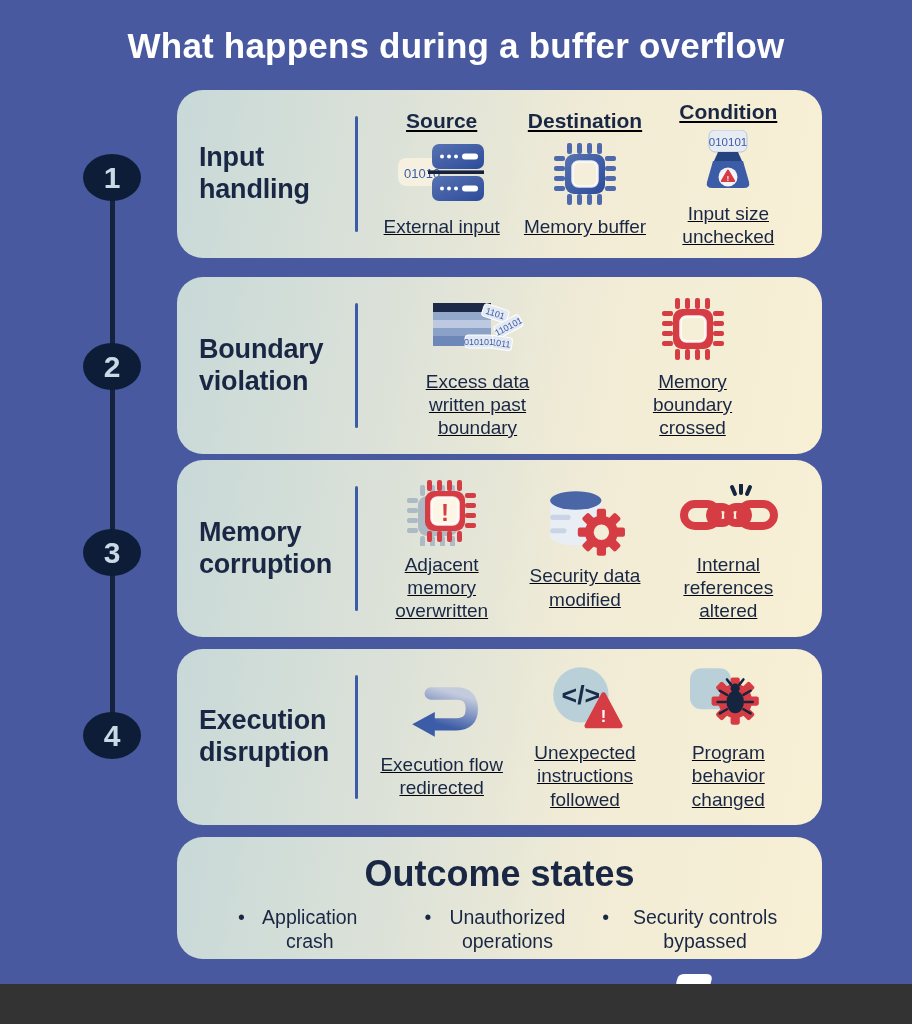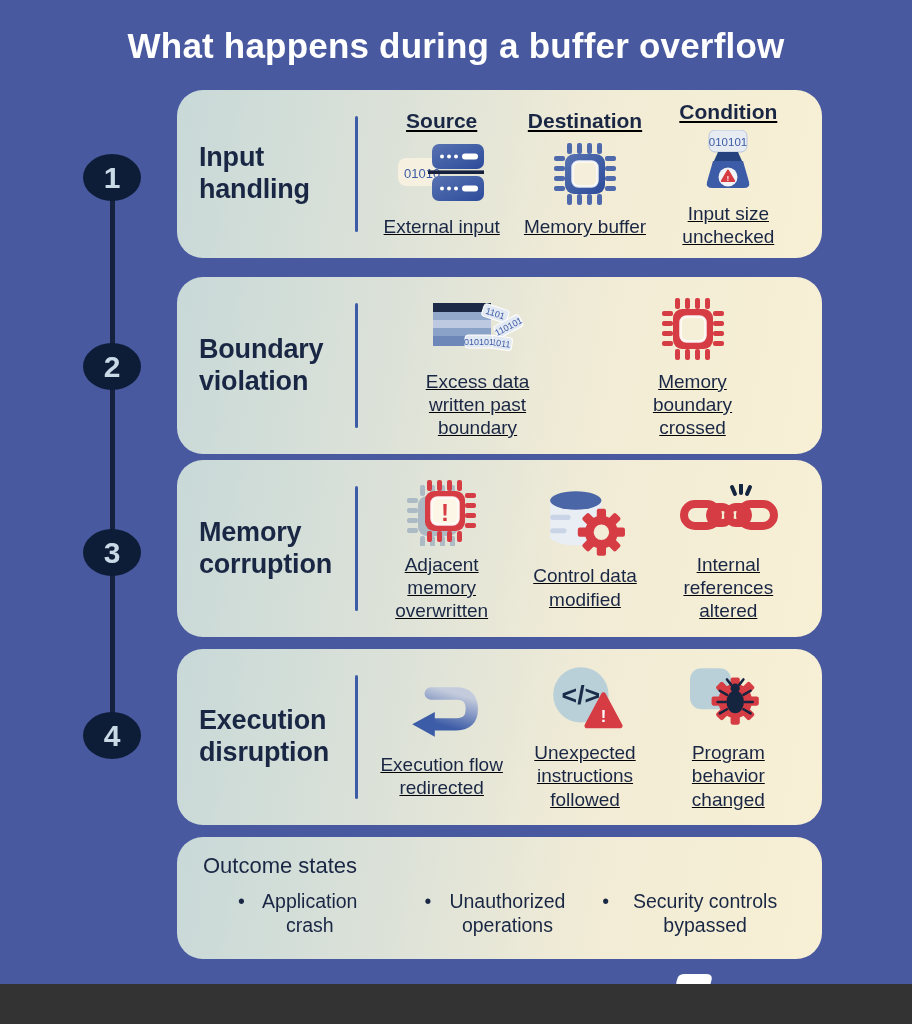--- a/index.html
+++ b/index.html
@@ -35,21 +35,21 @@
   .cols{flex:1;display:flex;}
   .col{flex:1;display:flex;flex-direction:column;align-items:center;justify-content:center;
     text-align:center;padding:10px 2px;gap:4px;text-decoration:underline;}
   .col-header{font-size:21px;font-weight:700;color:var(--navy);}
   .icon{height:74px;display:flex;align-items:center;justify-content:center;}
   .label{font-size:19px;line-height:1.22;color:var(--navy);max-width:138px;}
   
   .outcome{position:absolute;left:177px;top:837px;width:645px;height:122px;border-radius:26px;
     background:linear-gradient(100deg,#C8D9D8 0%,#DDE2D8 35%,#F2ECD6 65%,#F7F0D5 100%);
     padding:16px 26px 0;}
-  .outcome-title{font-size:22px;font-weight:400;color:var(--navy);}
+  .outcome-title{text-align:center;font-size:36px;font-weight:700;color:var(--navy);}
   .outcome-items{display:flex;margin-top:10px;justify-content:space-between;}
   .o-item{flex:1;display:flex;justify-content:center;align-items:flex-start;gap:9px;
     font-size:19.5px;color:var(--navy);line-height:1.25;}
   .o-txt{text-align:center;}
   .o-item:nth-child(1) .o-txt{max-width:112px}
   .o-item:nth-child(2) .o-txt{max-width:134px}
   .o-item:nth-child(3) .o-txt{max-width:174px}
   
   .footer{position:absolute;top:970px;right:80px;display:flex;align-items:center;gap:12px;}
   .brand{font-family:"Liberation Serif","DejaVu Serif",serif;font-size:18px;color:#86efac;
@@ -275,21 +275,21 @@
                 <rect x="-4.5" y="-23" width="9" height="11" rx="2" transform="rotate(180)"></rect>
                 <rect x="-4.5" y="-23" width="9" height="11" rx="2" transform="rotate(225)"></rect>
                 <rect x="-4.5" y="-23" width="9" height="11" rx="2" transform="rotate(270)"></rect>
                 <rect x="-4.5" y="-23" width="9" height="11" rx="2" transform="rotate(315)"></rect>
               </g>
               <circle r="16"></circle>
               <circle r="7.5" fill="#F3EDD8"></circle>
             </g>
           </svg>
         </div>
-        <div class="label">Control data modified</div>
+        <div class="label">Security data modified</div>
       </div>
       <div class="col">
         <div class="icon">
           <svg width="100" height="56" viewBox="0 0 100 56">
             <g fill="none" stroke="#D63C43" stroke-width="8">
               <rect x="6" y="20" width="34" height="22" rx="11"></rect>
               <rect x="32" y="23" width="20" height="16" rx="8"></rect>
               <rect x="50" y="23" width="20" height="16" rx="8"></rect>
               <rect x="62" y="20" width="34" height="22" rx="11"></rect>
             </g>

